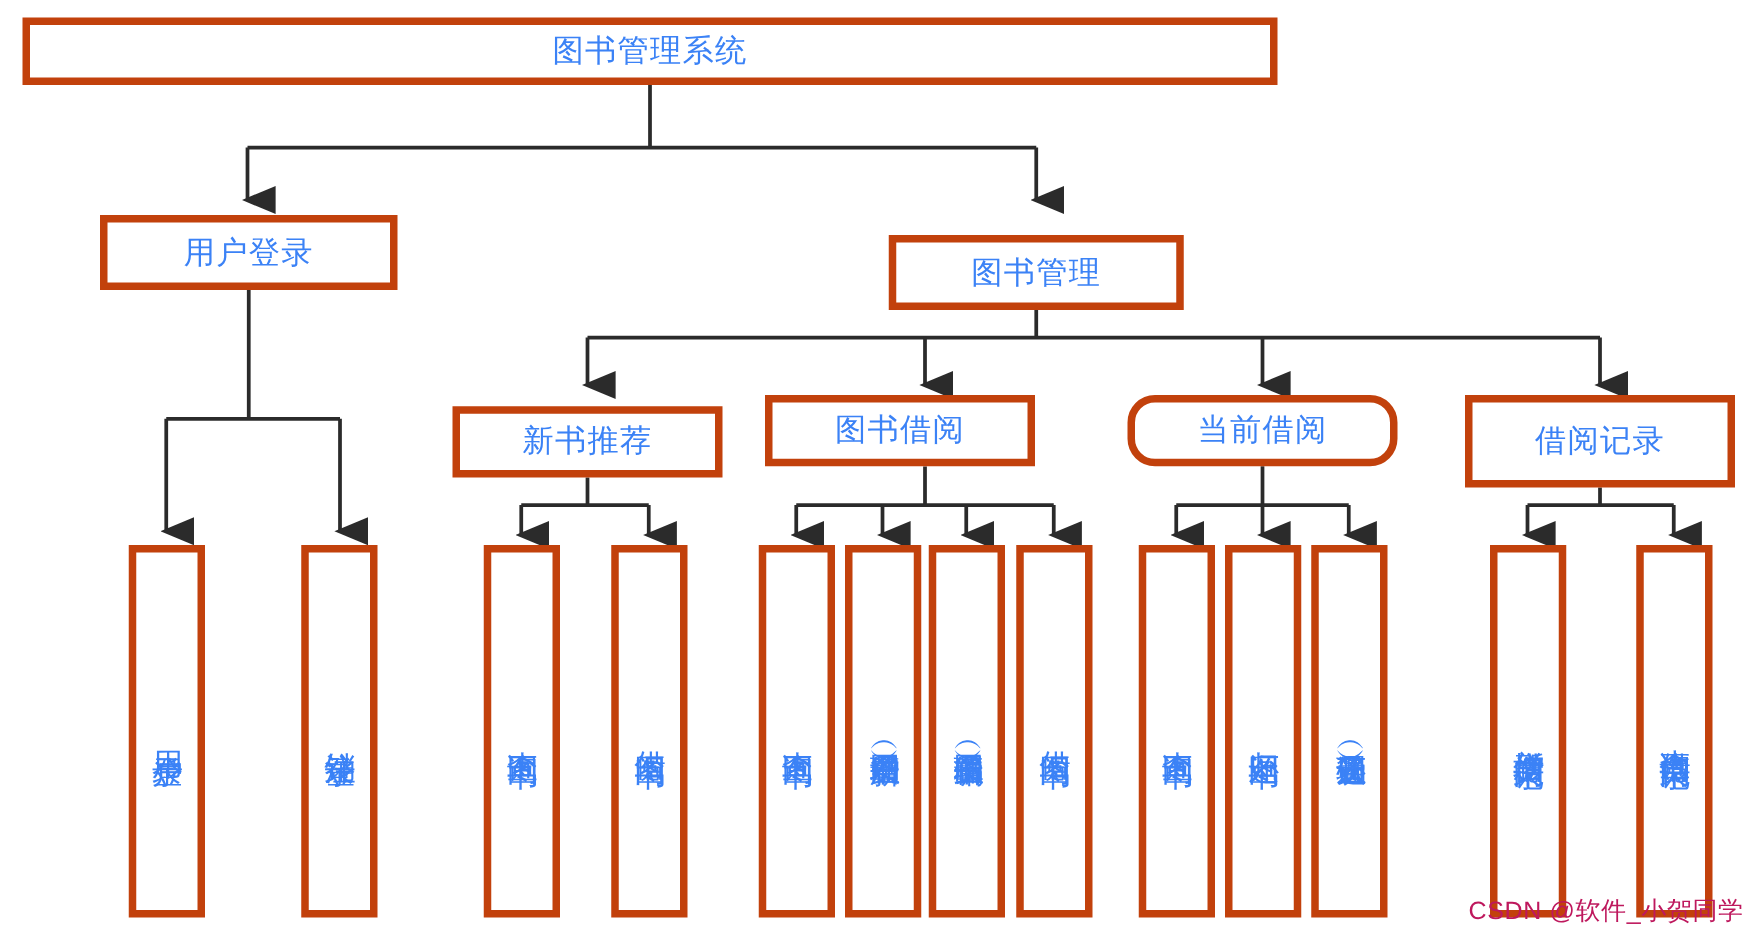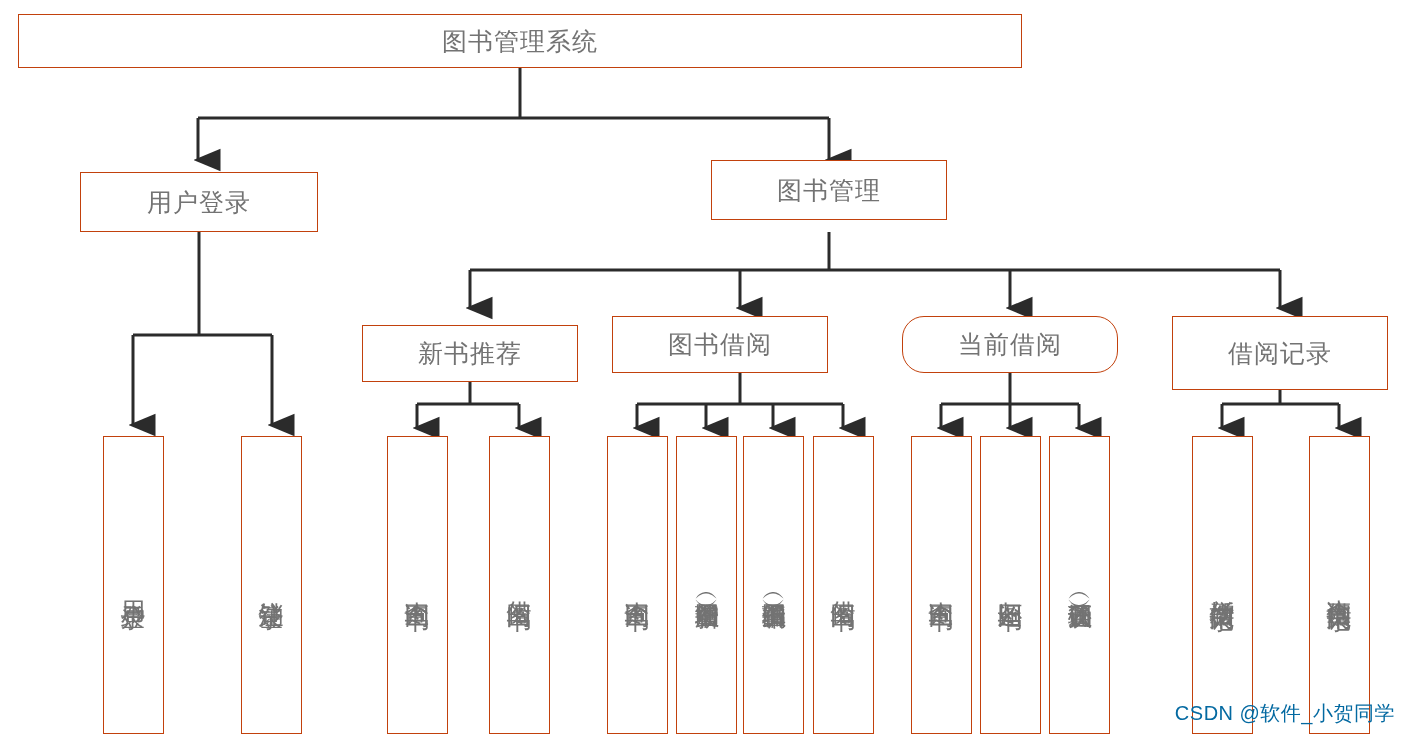--- a/index.html
+++ b/index.html
@@ -20,26 +20,26 @@
   svg.diagram-canvas {
     position: absolute;
     top: 0;
     left: 0;
     width: 1405px;
     height: 747px;
   }
   .node-box {
     position: absolute;
     box-sizing: border-box;
-    border: 1px solid #c2410c;
+    border: 6px solid #c2410c;
     background: #ffffff;
     display: flex;
     align-items: center;
     justify-content: center;
-    color: #737373;
+    color: #3b82f6;
   }
   .node-box.horizontal .node-label {
     writing-mode: horizontal-tb;
     font-size: 25px;
     line-height: 1.15;
     letter-spacing: 1px;
     white-space: nowrap;
   }
   .node-box.vertical {
     align-items: center;
@@ -54,23 +54,23 @@
     white-space: nowrap;
     max-height: 100%;
   }
   .node-box.vertical.tall-text .node-label {
     font-size: 24px;
     letter-spacing: 0px;
   }
   .watermark {
     position: absolute;
     right: 10px;
-    bottom: 20px;
+    bottom: 5px;
     font-size: 20px;
-    color: #0369a1;
+    color: #be185d;
     letter-spacing: 0.5px;
     white-space: nowrap;
     pointer-events: none;
   }
 </style>
 </head>
 <body>
 
 <div id="diagram-root">
 
@@ -125,21 +125,21 @@
   </svg>
 
   <div class="node-box horizontal" style="left:18px; top:14px; width:1004px; height:54px;">
     <span class="node-label">图书管理系统</span>
   </div>
 
   <div class="node-box horizontal" style="left:80px; top:172px; width:238px; height:60px;">
     <span class="node-label">用户登录</span>
   </div>
 
-  <div class="node-box horizontal" style="left:711px; top:160px; width:236px; height:60px;">
+  <div class="node-box horizontal" style="left:711px; top:188px; width:236px; height:60px;">
     <span class="node-label">图书管理</span>
   </div>
 
   <div class="node-box horizontal" style="left:362px; top:325px; width:216px; height:57px;">
     <span class="node-label">新书推荐</span>
   </div>
 
   <div class="node-box horizontal" style="left:612px; top:316px; width:216px; height:57px;">
     <span class="node-label">图书借阅</span>
   </div>

